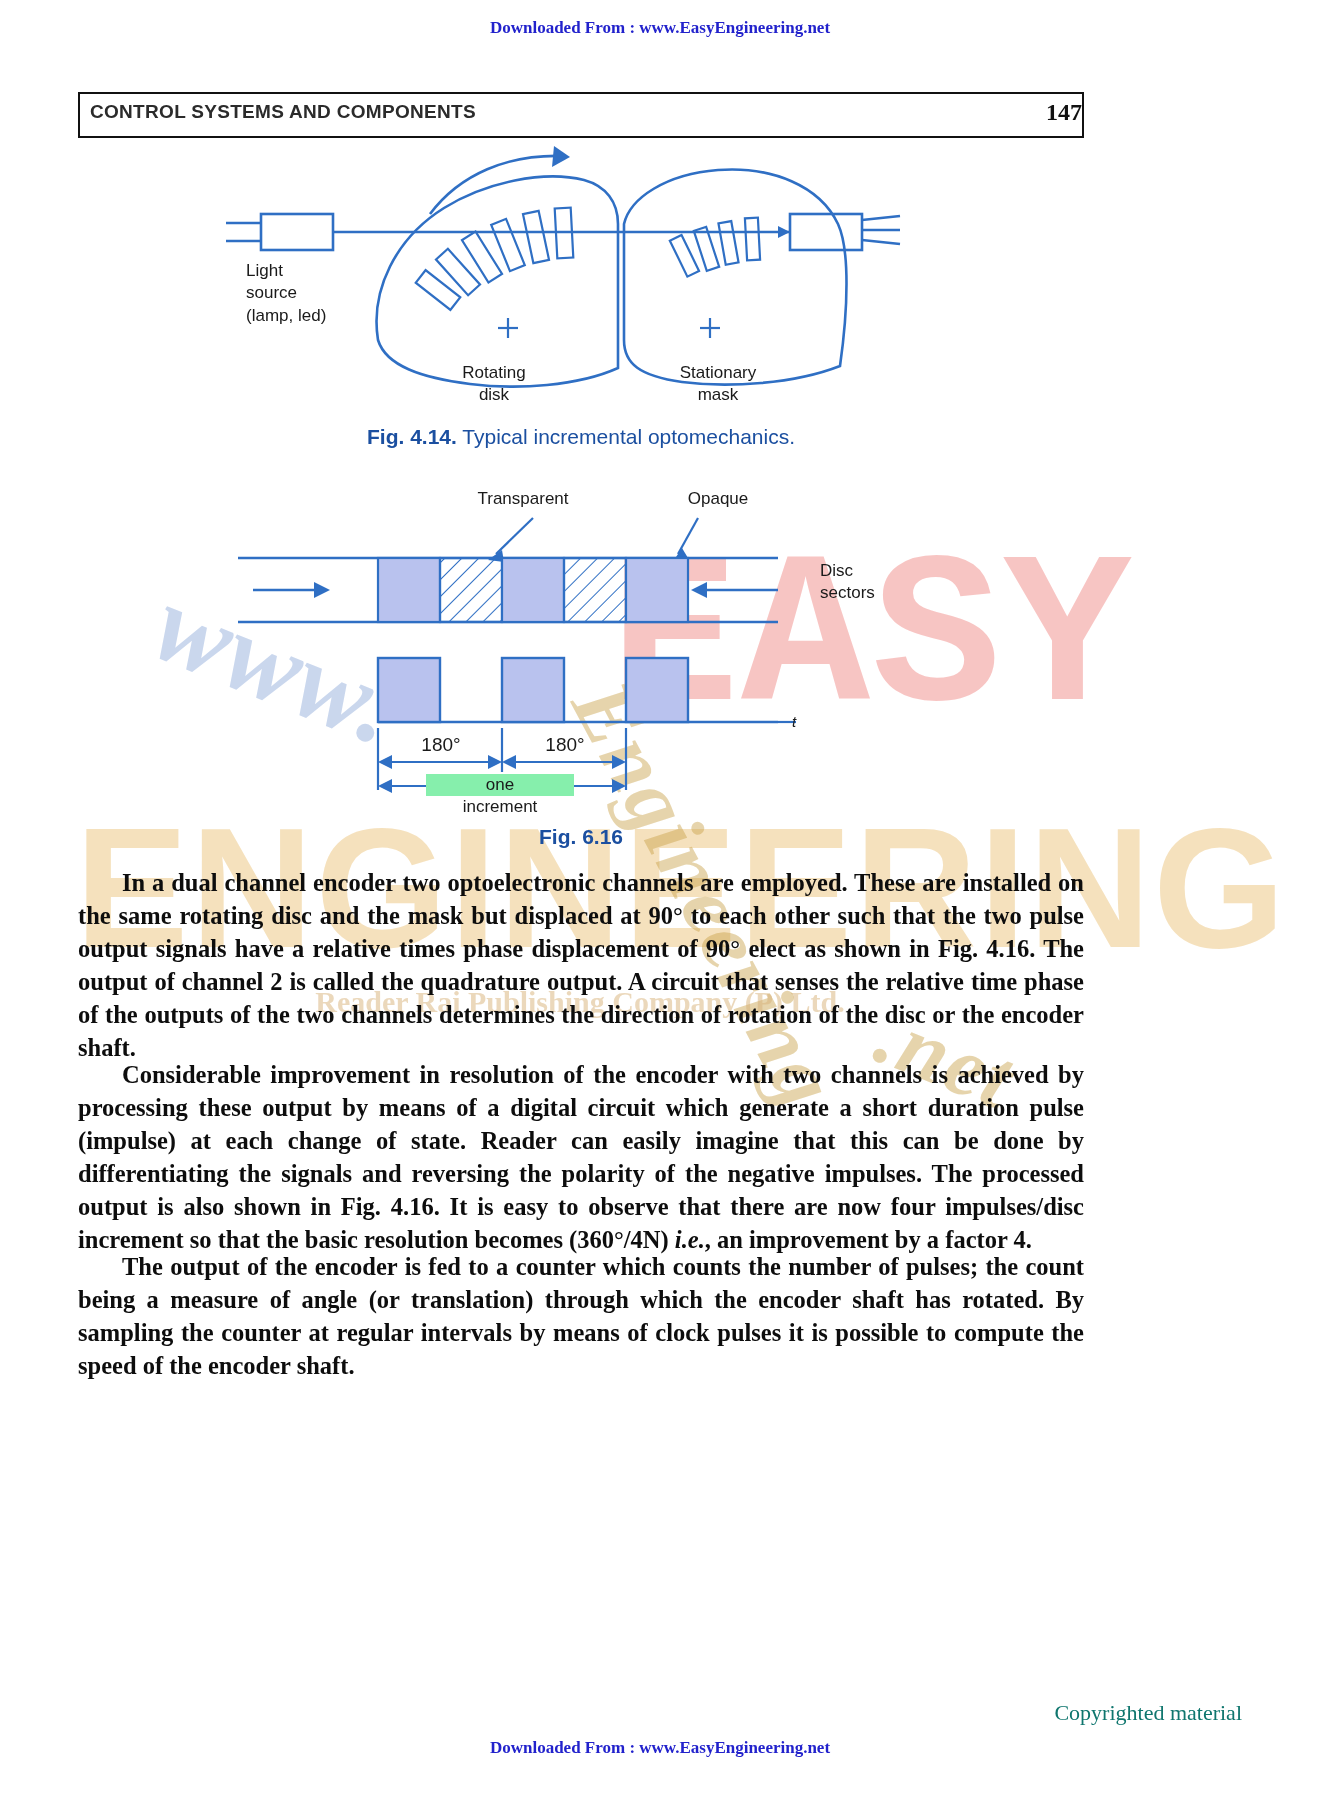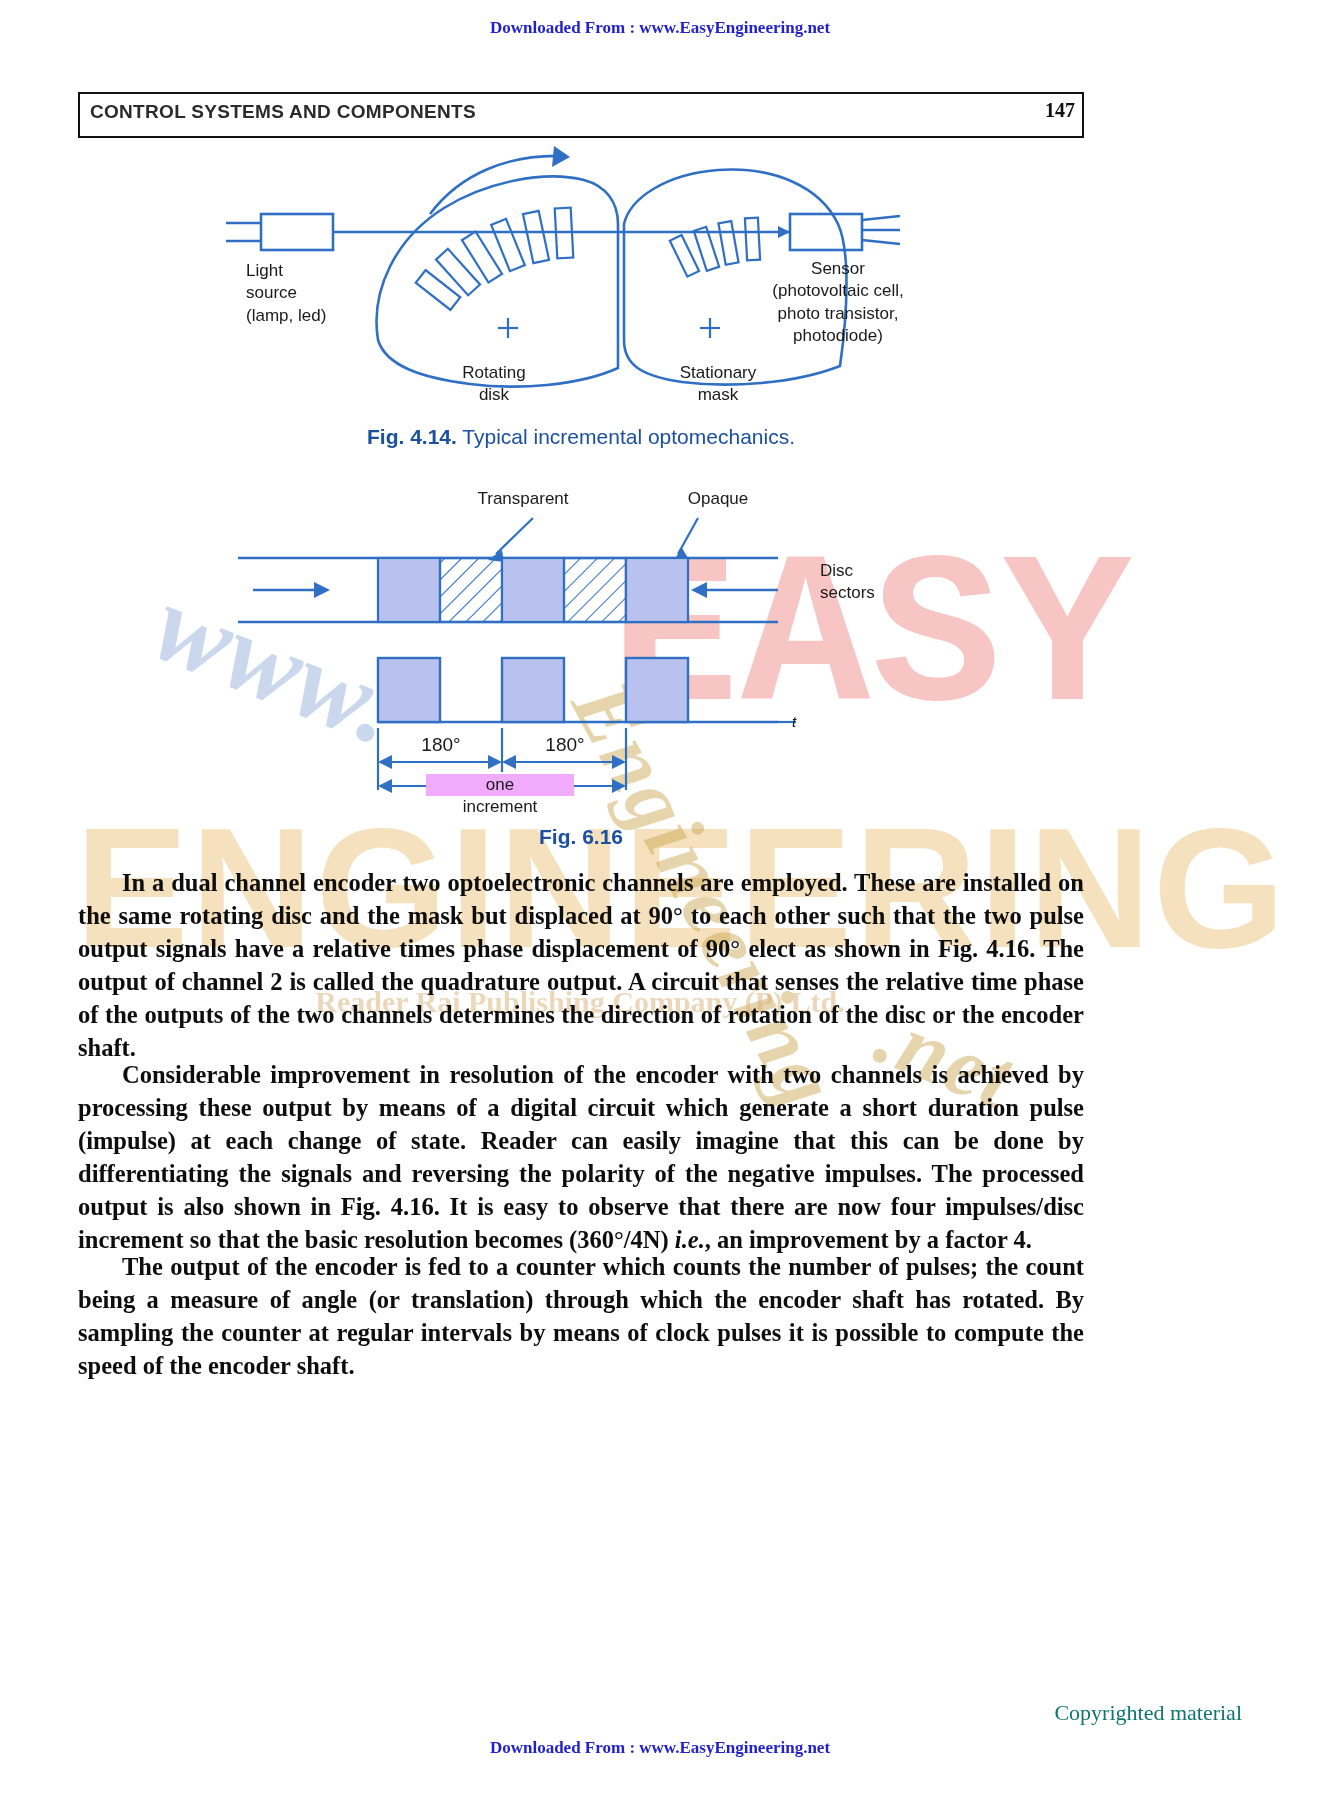--- a/index.html
+++ b/index.html
@@ -97,23 +97,23 @@
     border:2px solid #111;
     box-sizing:border-box;
   }
   .header-title{
     position:absolute;left:10px;top:7px;
     font-family:"Liberation Sans", sans-serif;
     font-size:19px;font-weight:bold;color:#2b2b2b;
     letter-spacing:.3px;
   }
   .header-page{
-    position:absolute;right:7px;top:5px;
-    font-family:"Liberation Serif", serif;
-    font-size:20px;font-weight:bold;color:#111;
+    position:absolute;right:0;top:5px;
+    font-family:"Liberation Serif", serif;
+    font-size:24px;font-weight:bold;color:#111;
   }
 
   
   .fig414{position:absolute;left:78px;top:140px;width:1006px;height:330px;}
   .lbl{
     position:absolute;
     font-family:"Liberation Sans", sans-serif;
     font-size:17px;color:#1a1a1a;line-height:1.32;
   }
   .lbl.c{text-align:center;}
@@ -216,26 +216,20 @@
           </g>
         </g>
       </svg>
 
       <div class="lbl" style="left:168px;top:120px;">
         <div>Light</div>
         <div>source</div>
         <div>(lamp, led)</div>
       </div>
 
-      <div class="lbl c" style="left:630px;top:118px;width:260px;">
-        <div>Sensor</div>
-        <div>(photovoltaic cell,</div>
-        <div>photo transistor,</div>
-        <div>photodiode)</div>
-      </div>
 
       <div class="lbl c" style="left:276px;top:222px;width:280px;">
         <div>Rotating</div>
         <div>disk</div>
       </div>
 
       <div class="lbl c" style="left:500px;top:222px;width:280px;">
         <div>Stationary</div>
         <div>mask</div>
       </div>
@@ -318,21 +312,21 @@
       <div class="lbl" style="left:742px;top:60px;">
         <div>Disc</div>
         <div>sectors</div>
       </div>
 
       <div class="lbl" style="left:714px;top:212px;font-style:italic;font-size:15px;">t</div>
 
       <div class="lbl c" style="left:316px;top:232px;width:94px;font-size:19px;">180°</div>
       <div class="lbl c" style="left:440px;top:232px;width:94px;font-size:19px;">180°</div>
 
-      <div class="lbl c" style="left:348px;top:274px;width:148px;background:#f0abfc;">one</div>
+      <div class="lbl c" style="left:348px;top:274px;width:148px;background:#86efac;">one</div>
       <div class="lbl c" style="left:348px;top:296px;width:148px;">increment</div>
     </div>
 
     <div class="cap" style="top:825px;">
       <b>Fig. 6.16</b>
       <span></span>
     </div>
 
     <div class="para" style="top:866px;">
       <span class="ind"></span><span>In a dual channel encoder two optoelectronic channels are employed. These are installed on the same rotating disc and the mask but displaced at 90° to each other such that the two pulse output signals have a relative times phase displacement of 90° elect as shown in Fig. 4.16. The output of channel 2 is called the quadrature output. A circuit that senses the relative time phase of the outputs of the two channels determines the direction of rotation of the disc or the encoder shaft.</span>

